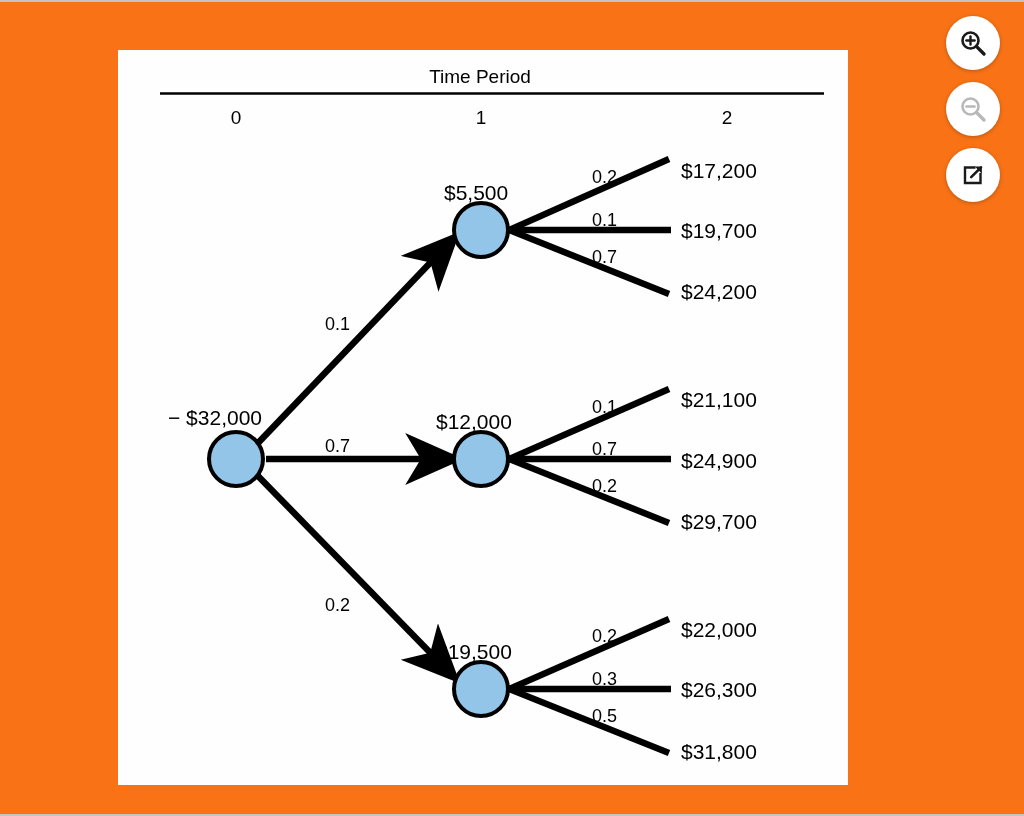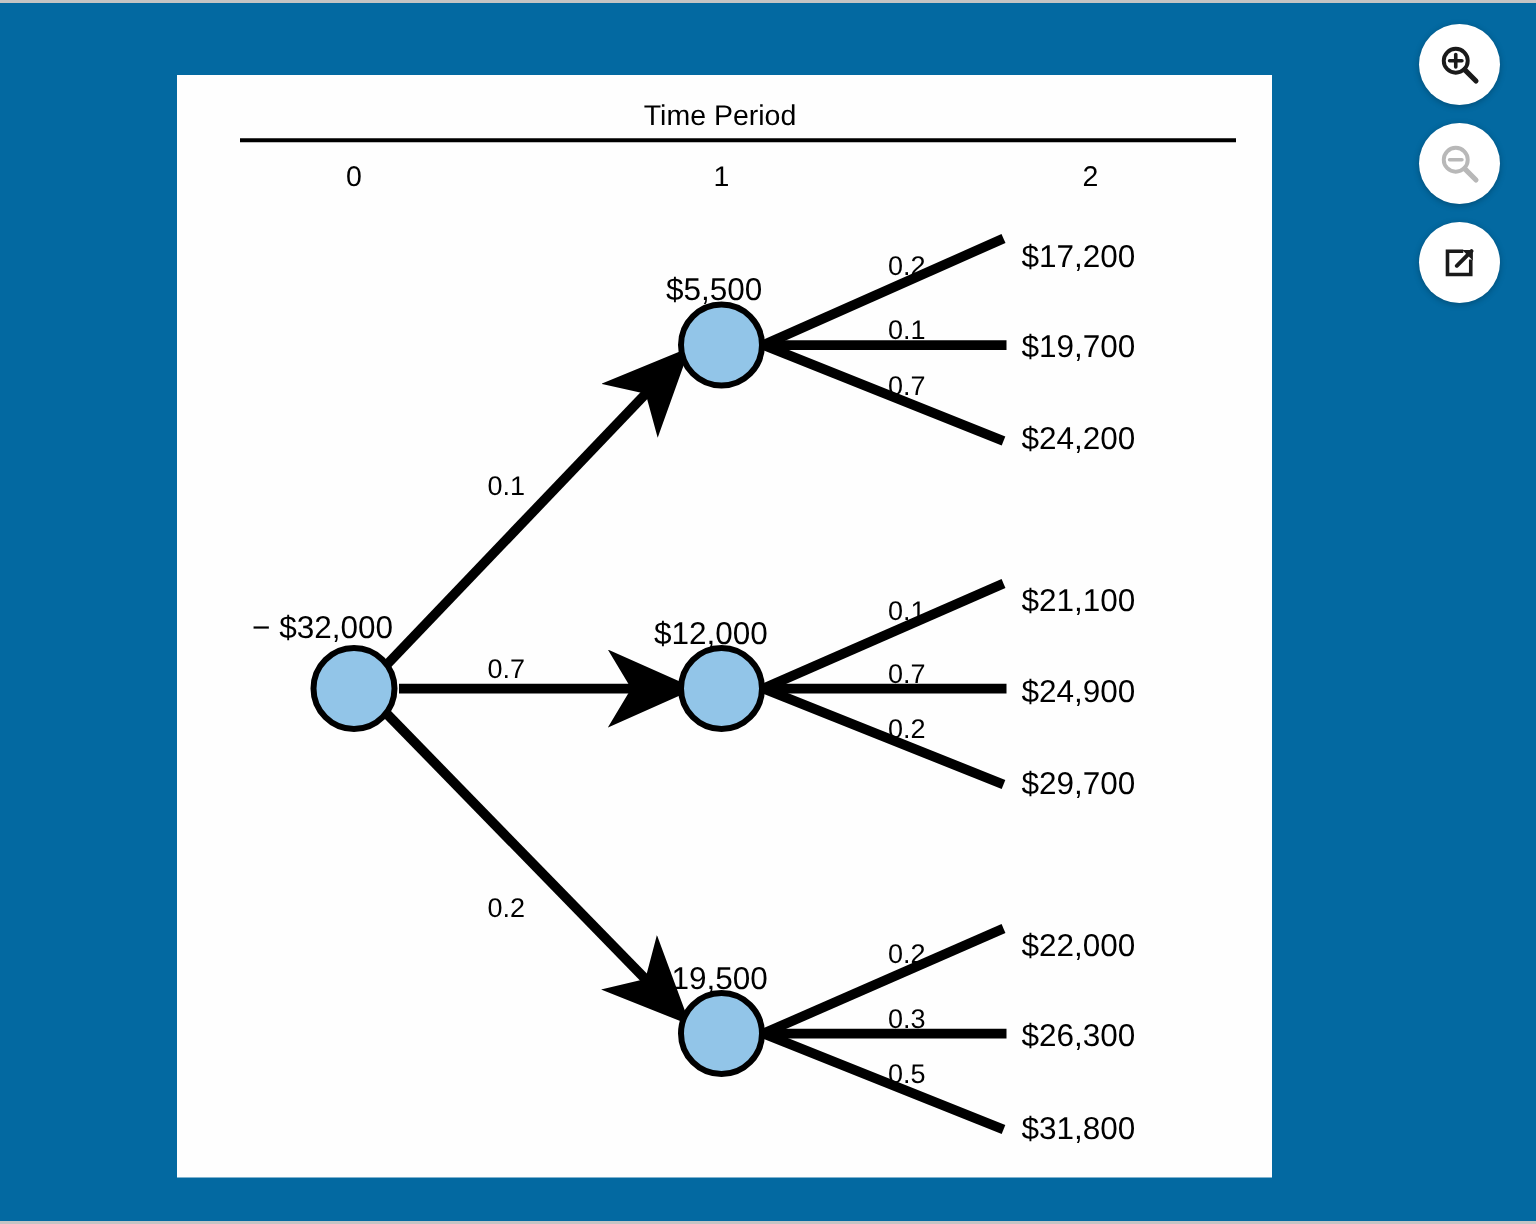--- a/index.html
+++ b/index.html
@@ -5,21 +5,21 @@
   html, body {
     margin: 0;
     padding: 0;
     background: #ffffff;
     font-family: "Liberation Sans", sans-serif;
   }
   #app {
     position: relative;
     width: 1024px;
     height: 816px;
-    background: #0369a1;
+    background: #f97316;
     border-top: 2px solid #c4c4c4;
     border-bottom: 2px solid #c4c4c4;
     box-sizing: border-box;
     overflow: hidden;
   }
   #canvas-panel {
     position: absolute;
     left: 118px;
     top: 48px;
     width: 730px;

